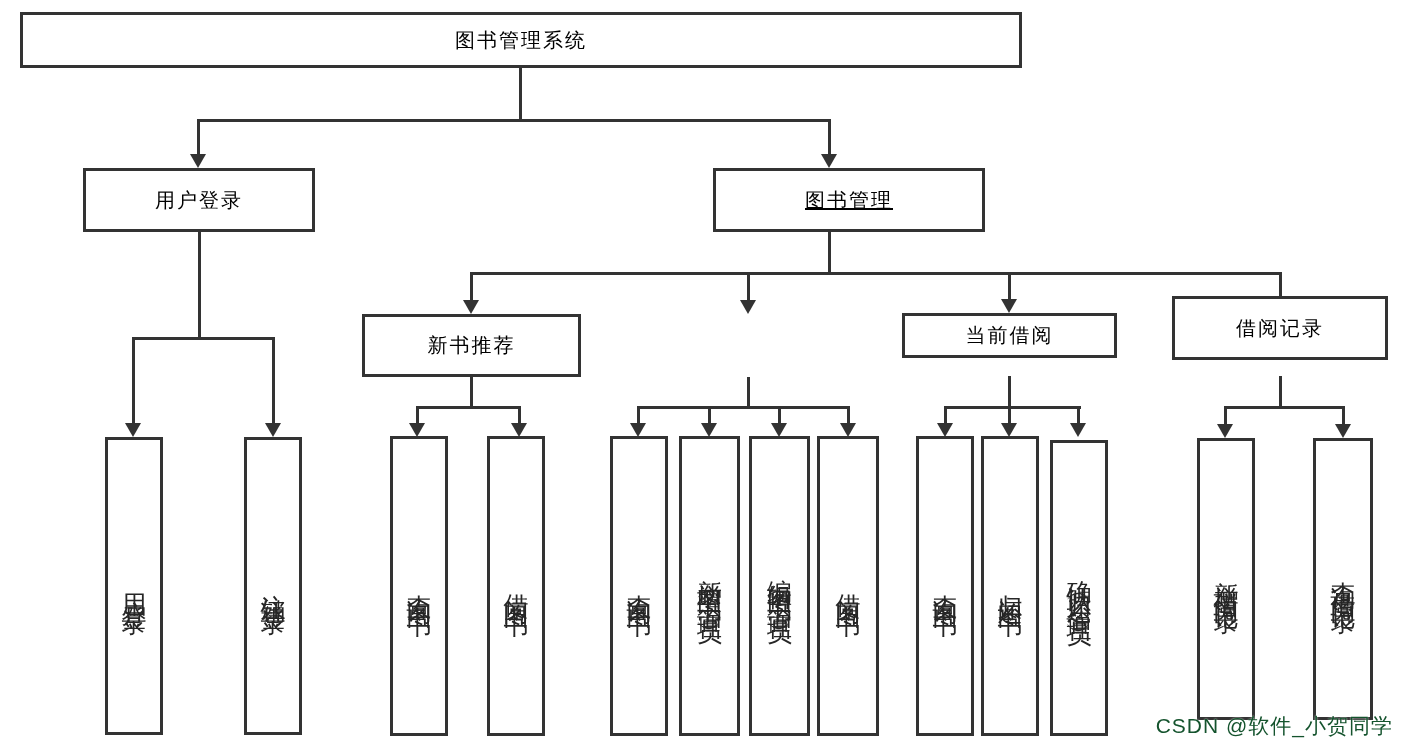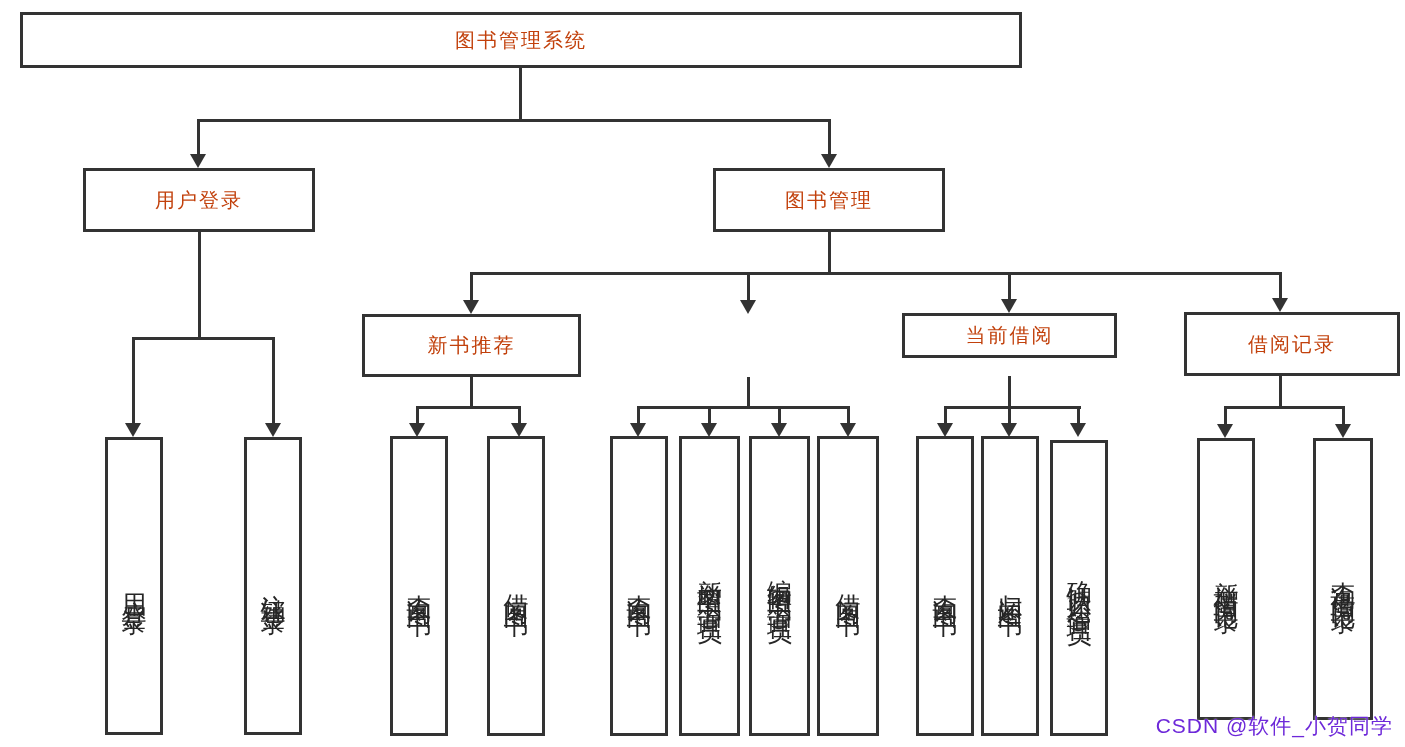--- a/index.html
+++ b/index.html
@@ -3,37 +3,37 @@
 <meta charset="utf-8">
 <style>
   html,body{margin:0;padding:0;background:#fff;}
   #stage{
     position:relative;width:1405px;height:747px;background:#ffffff;overflow:hidden;
     font-family:"Liberation Sans","DejaVu Sans",sans-serif;color:#262626;
   }
   .node{
     position:absolute;border:3px solid #333333;background:#ffffff;
     display:flex;align-items:center;justify-content:center;
-    font-size:20px;letter-spacing:2px;color:#c2410c;box-sizing:border-box;
+    font-size:20px;letter-spacing:2px;color:#000000;box-sizing:border-box;
   }
   .leaf{
     position:absolute;border:3px solid #333333;background:#ffffff;
     display:flex;align-items:center;justify-content:center;
     writing-mode:vertical-rl;text-orientation:mixed;
     font-size:25px;letter-spacing:6px;line-height:1;color:#262626;box-sizing:border-box;
   }
   .v{position:absolute;width:3px;background:#333333;}
   .h{position:absolute;height:3px;background:#333333;}
   .arw{
     position:absolute;width:0;height:0;
     border-left:8px solid transparent;border-right:8px solid transparent;
     border-top:14px solid #333333;
   }
   .watermark{
-    position:absolute;font-size:21px;color:#6d28d9;letter-spacing:1px;
+    position:absolute;font-size:21px;color:#14532d;letter-spacing:1px;
     text-shadow:0 0 2px #ffffff;white-space:nowrap;
   }
 </style>
 </head>
 <body>
 
 <div id="stage">
 
   <div class="node" style="left:20px;top:12px;width:1002px;height:56px;">
     <span>图书管理系统</span>
@@ -42,21 +42,21 @@
   <div class="v" style="left:519px;top:68px;height:52px;"></div>
   <div class="h" style="left:197px;top:119px;width:634px;"></div>
   <div class="v" style="left:197px;top:119px;height:37px;"></div>
   <div class="arw" style="left:190px;top:154px;"></div>
   <div class="v" style="left:828px;top:119px;height:37px;"></div>
   <div class="arw" style="left:821px;top:154px;"></div>
 
   <div class="node" style="left:83px;top:168px;width:232px;height:64px;">
     <span>用户登录</span>
   </div>
-  <div class="node" style="left:713px;top:168px;width:232px;height:64px;">
+  <div class="node" style="left:713px;top:168px;width:272px;height:64px;text-decoration:underline;">
     <span>图书管理</span>
   </div>
 
   <div class="v" style="left:198px;top:232px;height:107px;"></div>
   <div class="h" style="left:132px;top:337px;width:143px;"></div>
   <div class="v" style="left:132px;top:337px;height:87px;"></div>
   <div class="arw" style="left:125px;top:423px;"></div>
   <div class="v" style="left:272px;top:337px;height:87px;"></div>
   <div class="arw" style="left:265px;top:423px;"></div>
 
@@ -70,21 +70,21 @@
   <div class="arw" style="left:1001px;top:299px;"></div>
   <div class="v" style="left:1279px;top:272px;height:27px;"></div>
   <div class="arw" style="left:1272px;top:298px;"></div>
 
   <div class="node" style="left:362px;top:314px;width:219px;height:63px;">
     <span>新书推荐</span>
   </div>
   <div class="node" style="left:902px;top:313px;width:215px;height:45px;">
     <span>当前借阅</span>
   </div>
-  <div class="node" style="left:1172px;top:312px;width:216px;height:64px;margin-left:12px;">
+  <div class="node" style="left:1172px;top:296px;width:216px;height:64px;">
     <span>借阅记录</span>
   </div>
 
   <div class="v" style="left:470px;top:377px;height:31px;"></div>
   <div class="h" style="left:416px;top:406px;width:105px;"></div>
   <div class="v" style="left:416px;top:406px;height:18px;"></div>
   <div class="arw" style="left:409px;top:423px;"></div>
   <div class="v" style="left:518px;top:406px;height:18px;"></div>
   <div class="arw" style="left:511px;top:423px;"></div>
 

